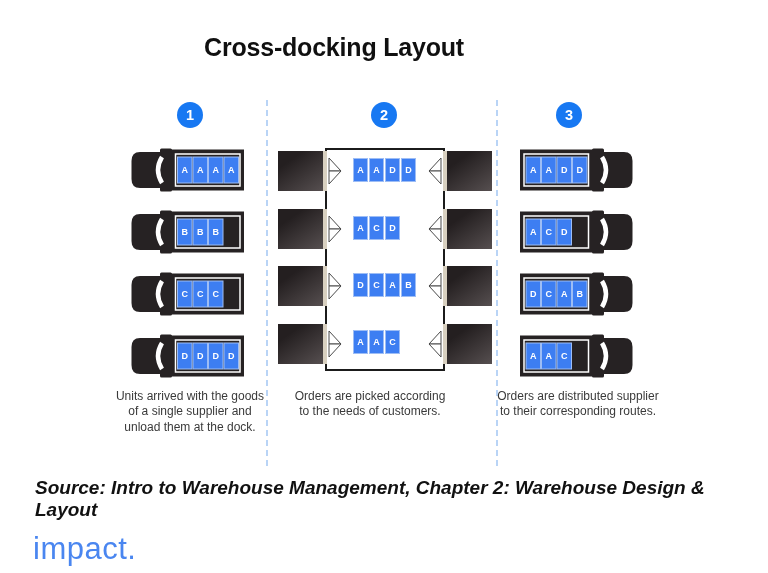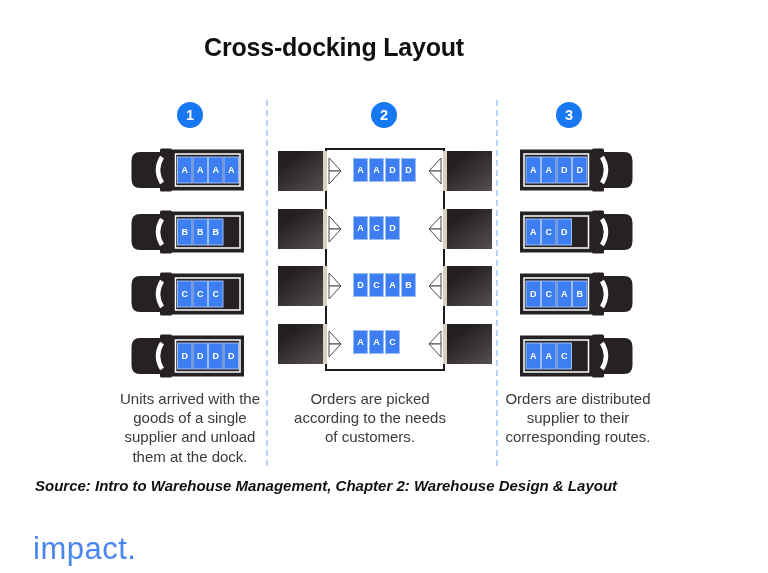--- a/index.html
+++ b/index.html
@@ -34,25 +34,25 @@
   .dock-trailer.side-right{border-left:4px solid #d8d0c0;}
   .door{position:absolute;width:14px;height:28px;z-index:2;}
   .wh-row{position:absolute;display:flex;gap:1px;}
   .cargo-box{
     width:15px;height:24px;box-sizing:border-box;
     display:flex;align-items:center;justify-content:center;
     color:#fff;font-size:9px;font-weight:700;
   }
   .desc{
     position:absolute;top:389px;text-align:center;
-    font-size:15px;line-height:1.28;color:#3a3a3a;
+    font-size:12px;line-height:1.28;color:#3a3a3a;
   }
   .source-note{
     position:absolute;left:35px;top:477px;
-    font-size:15px;font-weight:700;font-style:italic;color:#111;
+    font-size:19px;font-weight:700;font-style:italic;color:#111;
   }
   .logo{
     position:absolute;left:33px;top:498px;
     font-size:31px;line-height:1.1;letter-spacing:0.5px;
   }
 </style>
 </head>
 <body>
 
 <div id="canvas">

